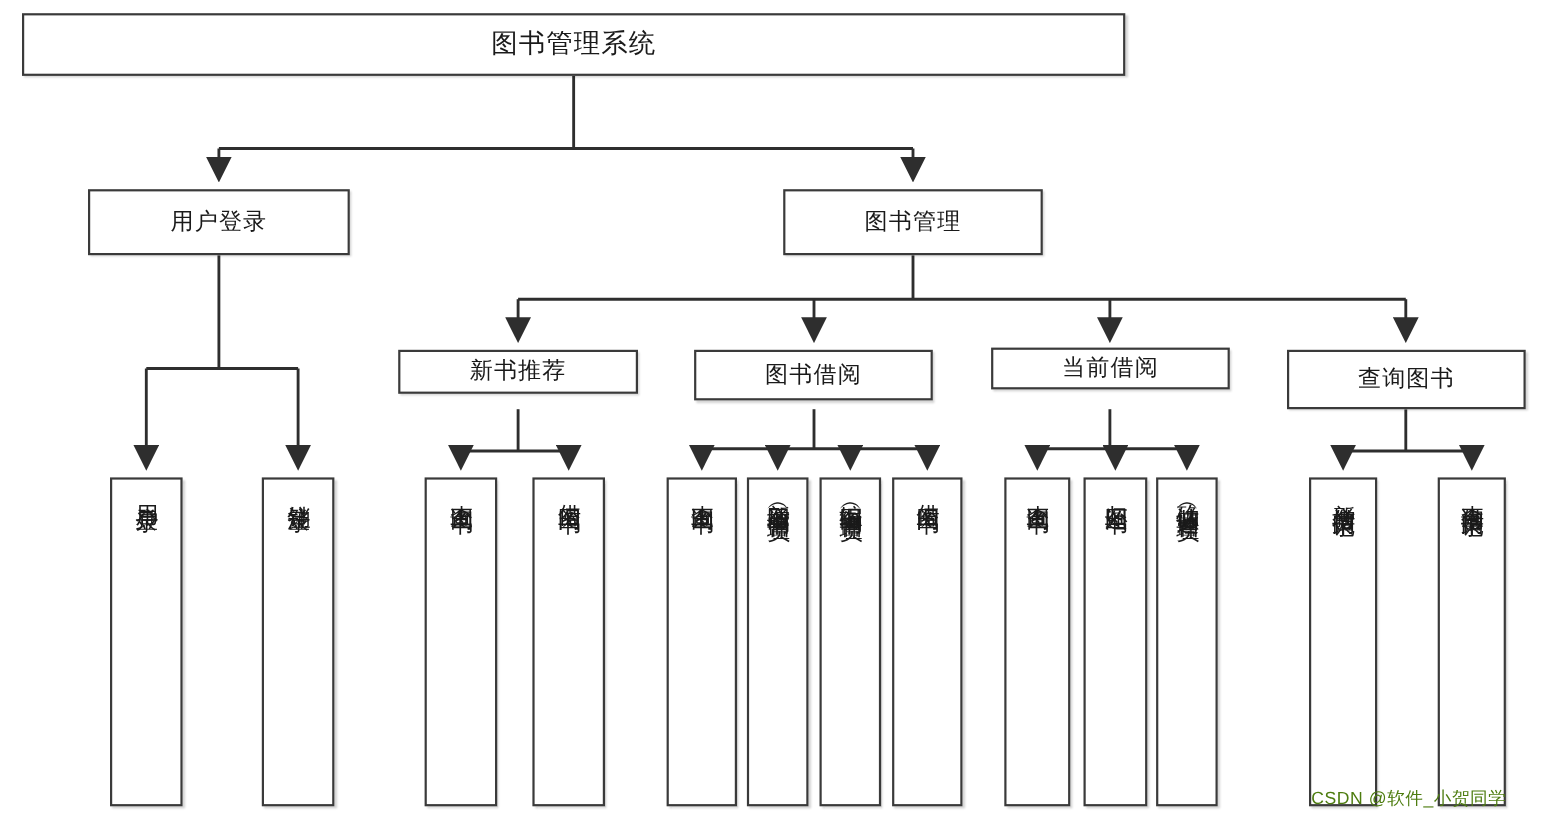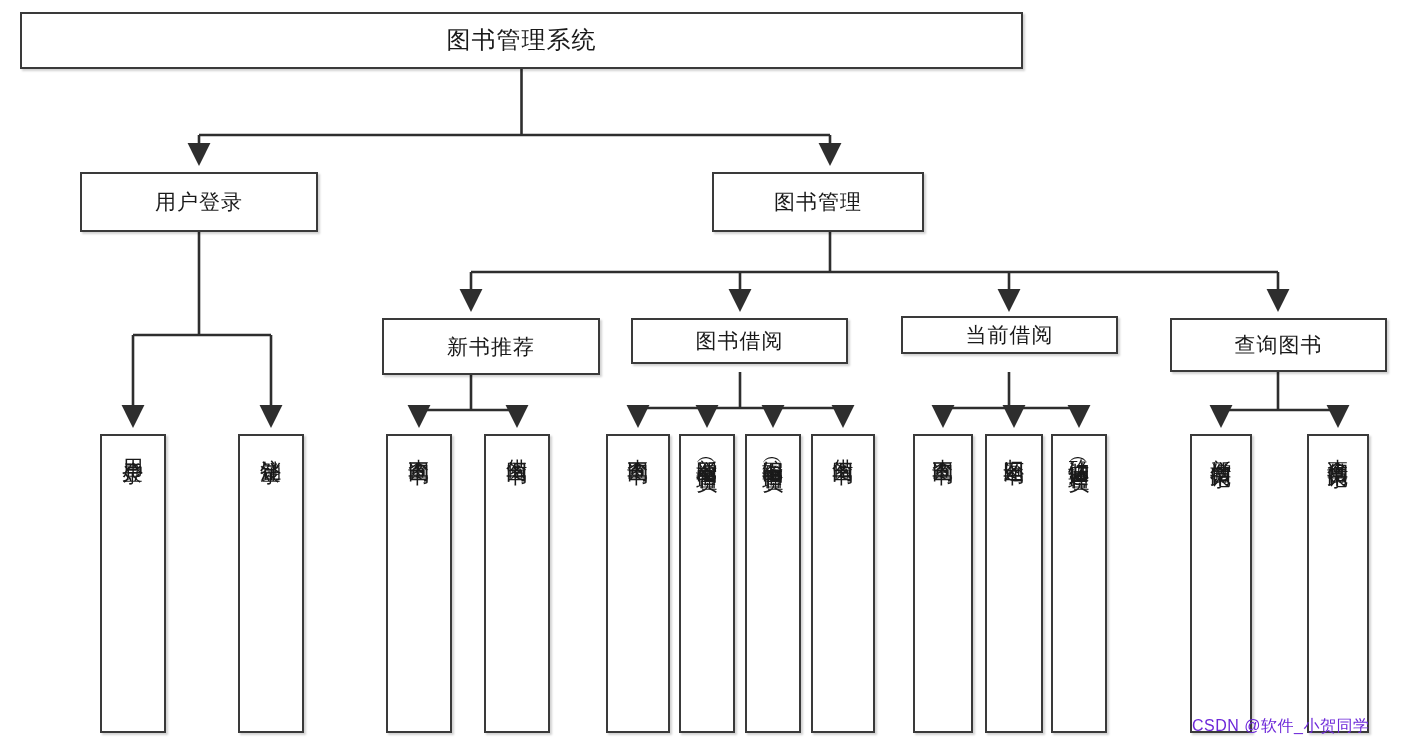--- a/index.html
+++ b/index.html
@@ -54,21 +54,21 @@
     line-height: 1.12;
     letter-spacing: 2px;
     white-space: nowrap;
     color: #1a1a1a;
   }
   .node.title {
     font-size: 24px;
   }
   .watermark {
     position: absolute;
-    color: #6d28d9;
+    color: #4d7c0f;
     font-size: 16px;
     letter-spacing: 0.5px;
     white-space: nowrap;
   }
 </style>
 </head>
 <body>
 
 <div id="canvas">
 
@@ -122,25 +122,25 @@
     </g>
   </svg>
 
   <div class="node horiz title" id="node-root" style="left: 20px; top: 12px; width: 1003px; height: 57px;">
     <span>图书管理系统</span>
   </div>
 
   <div class="node horiz" id="node-l2-0" style="left: 80px; top: 172px; width: 238px; height: 60px;">
     <span>用户登录</span>
   </div>
-  <div class="node horiz" id="node-l2-1" style="left: 712px; top: 172px; width: 212px; height: 60px;">
+  <div class="node horiz" id="node-l2-1" style="left: 712px; top: 172px; width: 236px; height: 60px;">
     <span>图书管理</span>
   </div>
 
-  <div class="node horiz" id="node-l3-0" style="left: 362px; top: 318px; width: 218px; height: 57px; margin-left: 20px;">
+  <div class="node horiz" id="node-l3-0" style="left: 362px; top: 318px; width: 218px; height: 40px;">
     <span>新书推荐</span>
   </div>
   <div class="node horiz" id="node-l3-1" style="left: 631px; top: 318px; width: 217px; height: 46px;">
     <span>图书借阅</span>
   </div>
   <div class="node horiz" id="node-l3-2" style="left: 901px; top: 316px; width: 217px; height: 38px;">
     <span>当前借阅</span>
   </div>
   <div class="node horiz" id="node-l3-3" style="left: 1170px; top: 318px; width: 217px; height: 54px;">
     <span>查询图书</span>

